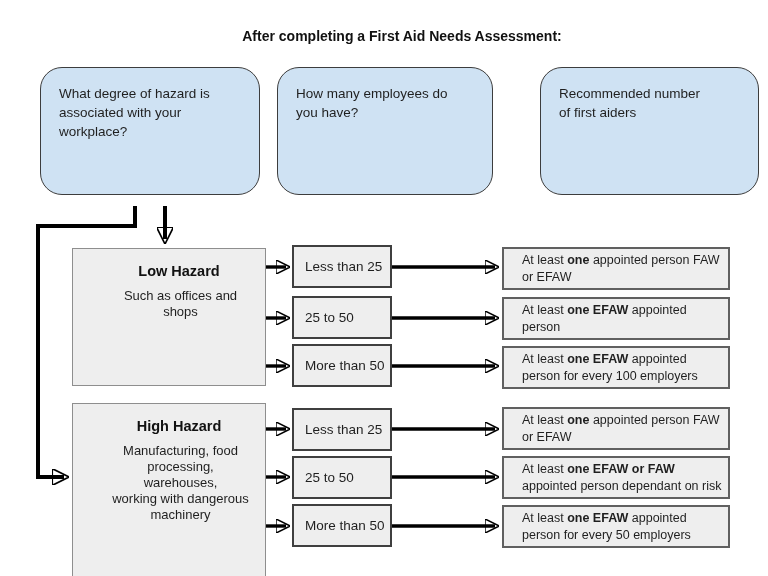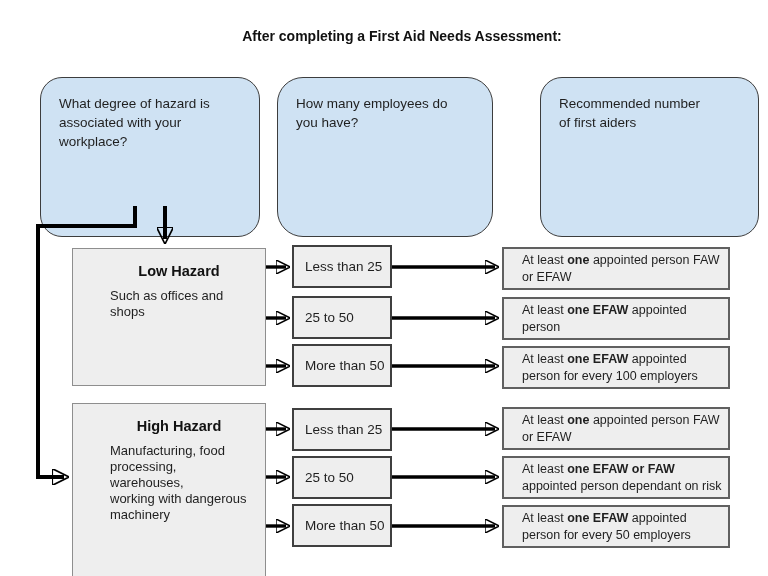--- a/index.html
+++ b/index.html
@@ -15,52 +15,53 @@
     background:var(--background,#ffffff);
     overflow:hidden;
   }
   .title{
     position:absolute;left:0;top:10px;width:768px;
     margin:18px;text-align:center;
     font-size:14px;font-weight:bold;color:#111;
   }
   
   .header-box{
-    position:absolute;top:77px;height:160px;
+    position:absolute;top:67px;height:128px;
     background:var(--header_fill,#cfe2f3);
     border:1.5px solid var(--header_border,#3d3d3d);
     border-radius:22px;
     box-sizing:border-box;
   }
   .header-box .hb-label{
     margin:16px 18px 0 18px;
     font-size:13.5px;line-height:19px;
     white-space:pre-line;
   }
   .hb-1{left:40px;width:220px;}
-  .hb-2{left:277px;width:216px;border-radius:26px;}
+  .hb-2{left:277px;width:216px;}
   .hb-3{left:508px;width:219px;margin-left:32px;}
   
   .hazard-box{
     position:absolute;left:72px;width:194px;
     background:var(--box_fill,#eeeeee);
     border:1.5px solid var(--hazard_border,#8e8e8e);
     box-sizing:border-box;
     padding-left:20px;
   }
   .hz-low{top:248px;height:138px;}
   .hz-high{top:403px;height:187px;}
   .hz-name{
     margin-top:14px;text-align:center;
     font-size:14.5px;font-weight:bold;color:#111;
   }
   .hz-desc{
     margin:9px 14px 0 17px;
     font-size:13px;line-height:16px;
     white-space:pre-line;
+    text-align:center;
   }
   
   .emp-box{
     position:absolute;left:292px;width:100px;height:43px;
     background:var(--box_fill,#eeeeee);
     border:2px solid var(--employee_border,#3f3f3f);
     box-sizing:border-box;
     display:flex;align-items:center;
   }
   .emp-box .emp-label{margin-left:11px;font-size:13.5px;}

